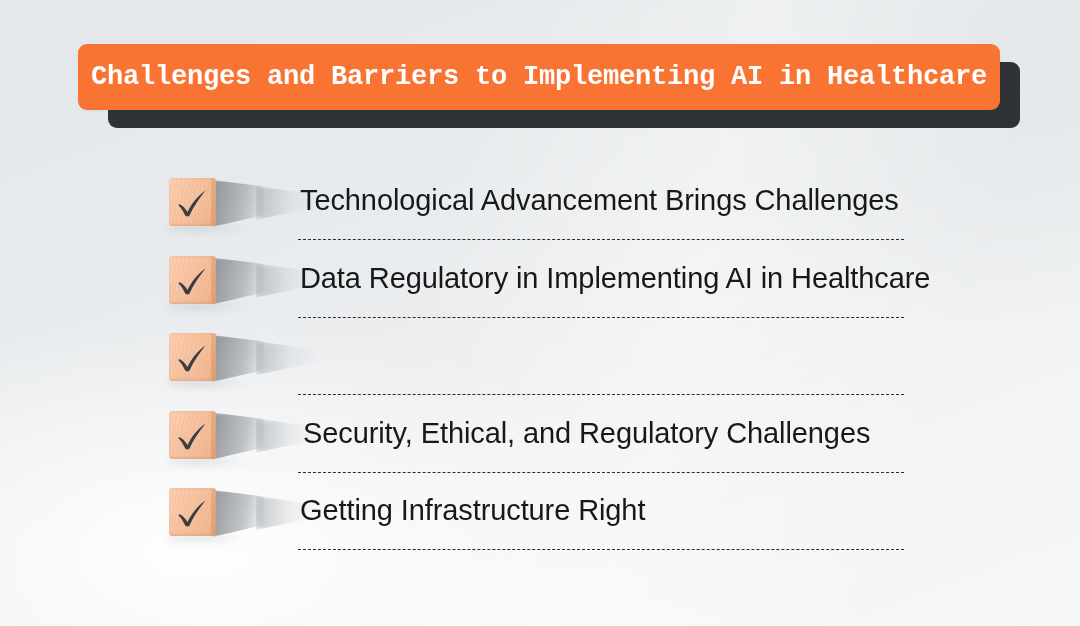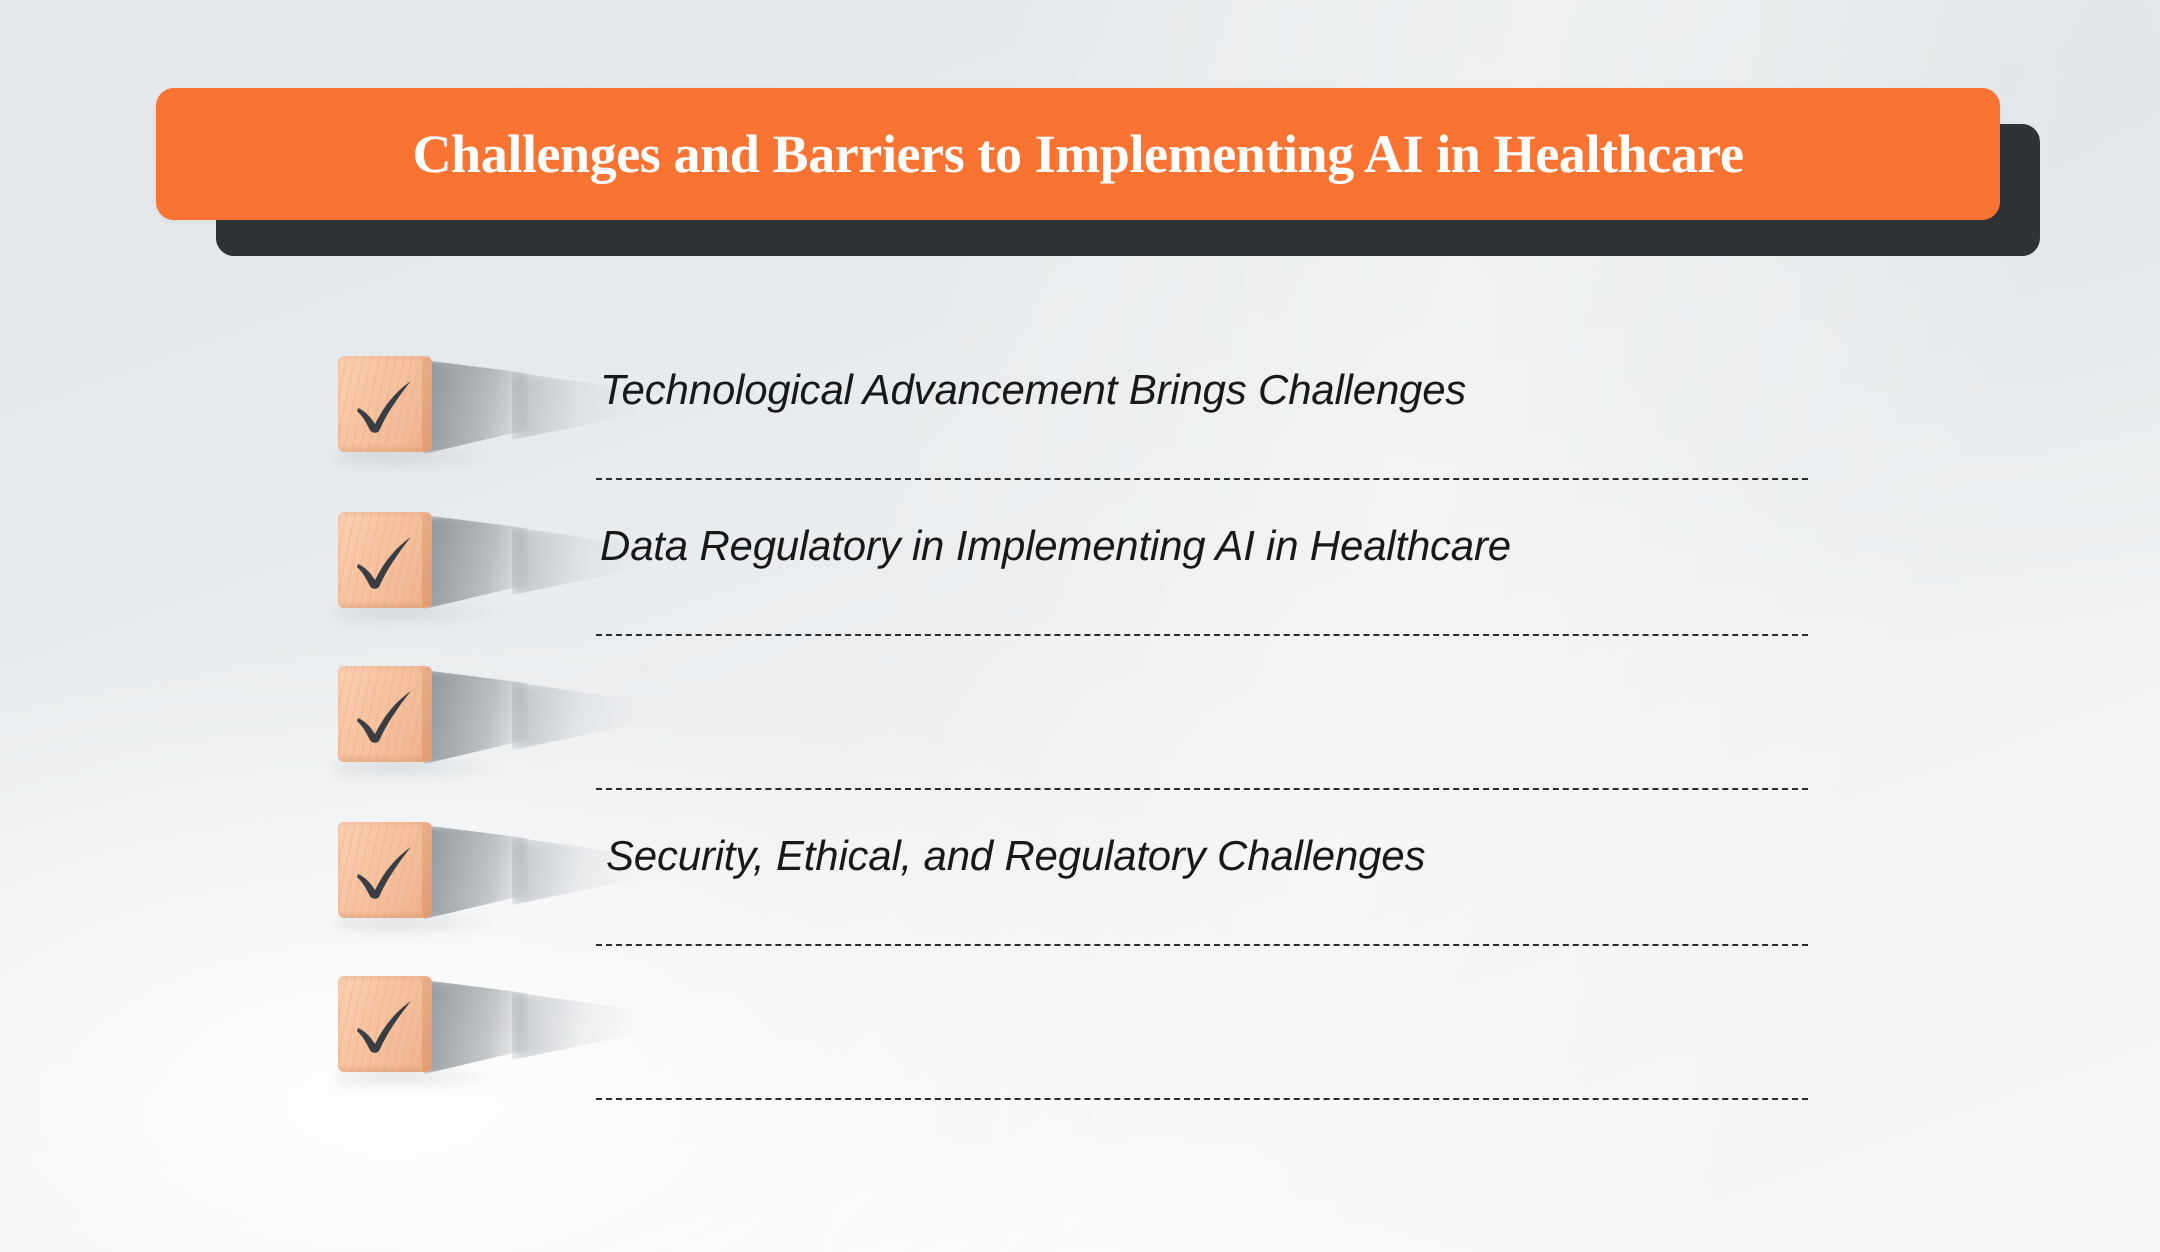--- a/index.html
+++ b/index.html
@@ -64,21 +64,21 @@
     align-items: center;
     justify-content: center;
     box-shadow: 0 1px 3px rgba(0,0,0,0.06);
   }
   .header-title {
     color: #ffffff;
     font-size: 27px;
     font-weight: bold;
     letter-spacing: -0.2px;
     white-space: nowrap;
-    font-family: Liberation Serif, serif;
+    font-family: Liberation Mono, monospace;
     text-align: right;
   }
 
   
   .checklist {
     position: absolute;
     left: 0;
     top: 166px;
     width: 1080px;
   }
@@ -152,26 +152,25 @@
     left: 0; top: 0;
     width: 47px;
     height: 48px;
   }
 
   
   .item-text {
     position: absolute;
     left: 300px;
     top: 18px;
-    font-size: 21px;
+    font-size: 29px;
     color: #17181a;
     letter-spacing: -0.1px;
     white-space: nowrap;
     font-family: "Liberation Sans", sans-serif;
-    font-style: italic;
   }
   .item-text.indent {
     left: 303px;
   }
   .divider {
     position: absolute;
     left: 298px;
     top: 73px;
     width: 606px;
     height: 0;
@@ -262,17 +261,18 @@
         <div class="cube-shadow-core"></div>
         <div class="cube-shadow-tail"></div>
         <div class="cube-ground"></div>
         <div class="cube">
           <div class="cube-right-face"></div>
           <svg class="cube-check" viewBox="0 0 47 48">
             <path d="M10 26 C13.5 27.5 16 30 18.5 34 C23 25 29 17.5 36.5 12.5 C30 20.5 24 29.5 20.5 37.5 C19 39 16.8 38.6 15.8 36.8 C14 33 12 29.5 9.5 27.6 Z" fill="#3a3d41"></path>
           </svg>
         </div>
       </div>
+      <div class="item-text">Getting Infrastructure Right</div>
       <div class="divider"></div>
     </div>
 
   </div>
 </div>
 
 </body></html>

